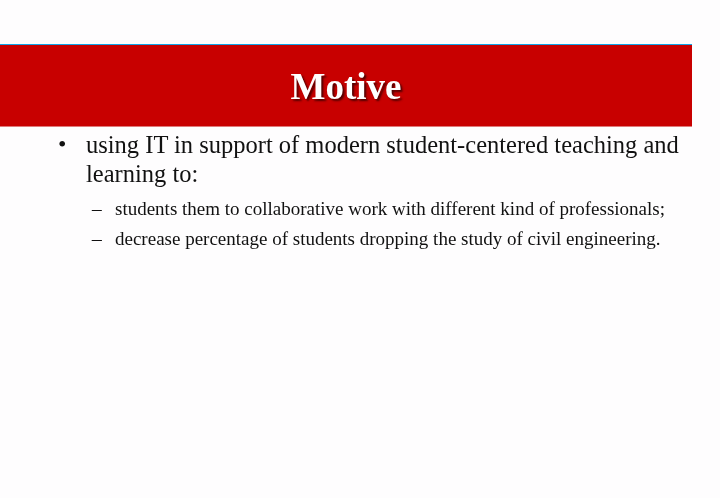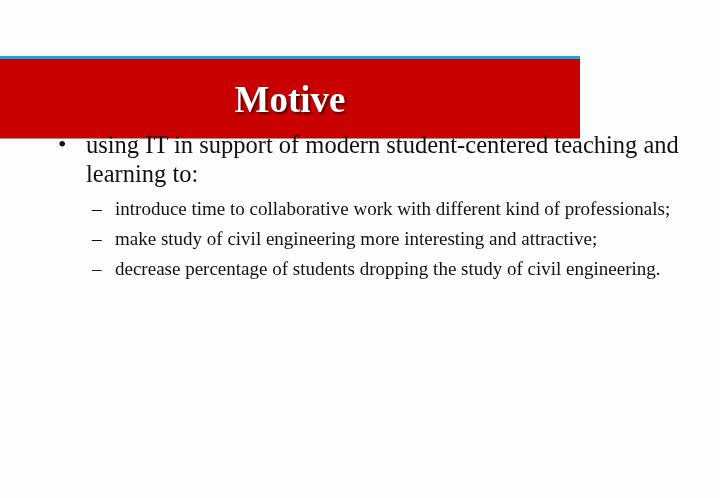--- a/index.html
+++ b/index.html
@@ -1,26 +1,26 @@
 <!DOCTYPE html>
 <html><head>
   <meta charset="utf-8">
   <style>
     html, body { margin: 0; padding: 0; }
     body {
       width: 720px; height: 498px; background: #fefdfe; position: relative; overflow: hidden;
       font-family: "Liberation Serif", "DejaVu Serif", serif; color: #111;
     }
     .title-band {
-      position: absolute; left: 0; top: 44px; width: 580px; height: 83px;
+      position: absolute; left: 0; top: 44px; width: 692px; height: 83px;
       background: #c80000;
-      border-top: 3px solid #0ea5e9;
+      border-top: 1px solid #0ea5e9;
       border-bottom: 1px solid #e07a7a;
       box-sizing: border-box;
-      display: flex; align-items: center; justify-content: center; margin-top: 12px;
+      display: flex; align-items: center; justify-content: center;
     }
     .title {
       font-family: "Liberation Serif", "DejaVu Serif", serif;
       font-weight: bold; font-size: 37px; color: #ffffff;
       text-shadow: 2px 2px 2px rgba(60,0,0,0.85);
       margin-top: 2px;
     }
     .content { position: absolute; left: 0; top: 130px; width: 720px; }
     .l1 {
       position: relative; margin-left: 86px; width: 610px;
@@ -47,27 +47,26 @@
   <div class="l1">
     <span class="bullet">•</span>
     <span>using IT in support of modern student-centered teaching and learning to:</span>
   </div>
   <div class="l2-list">
     <div class="l2">
       <span class="dash">–</span>
     </div>
     <div class="l2">
       <span class="dash">–</span>
-      <span>introduce time to collaborative work with different kind of professionals;</span>
+      <span>students them to collaborative work with different kind of professionals;</span>
     </div>
     <div class="l2">
       <span class="dash">–</span>
     </div>
     <div class="l2">
       <span class="dash">–</span>
-      <span>make study of civil engineering more interesting and attractive;</span>
     </div>
     <div class="l2">
       <span class="dash">–</span>
       <span>decrease percentage of students dropping the study of civil engineering.</span>
     </div>
   </div>
 </div>
 
 </body></html>

